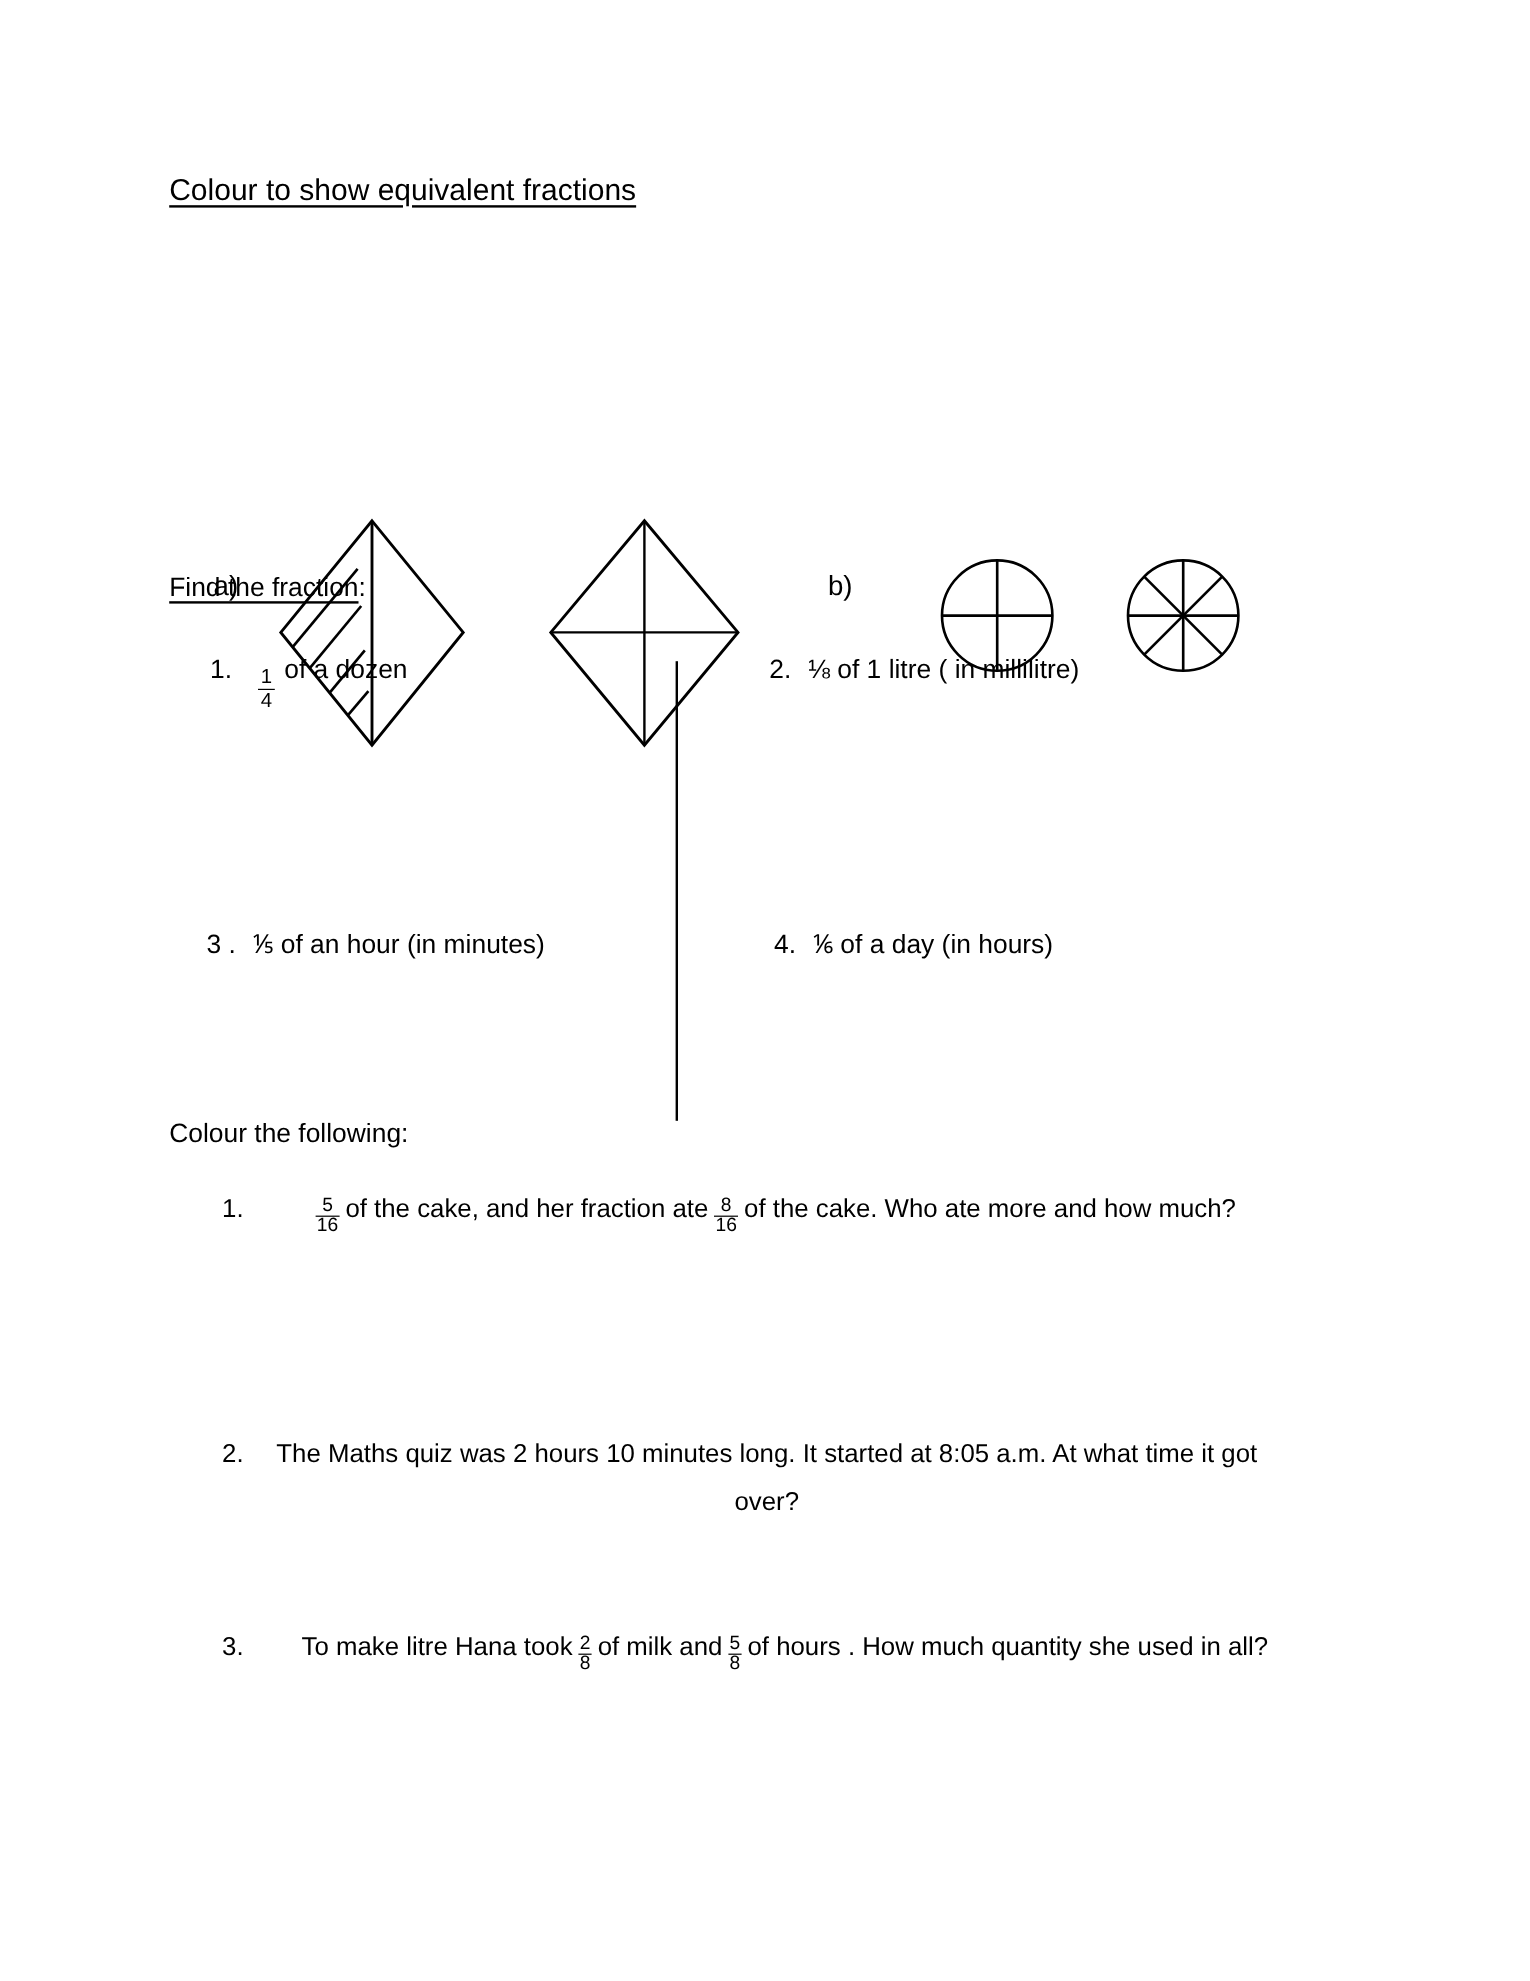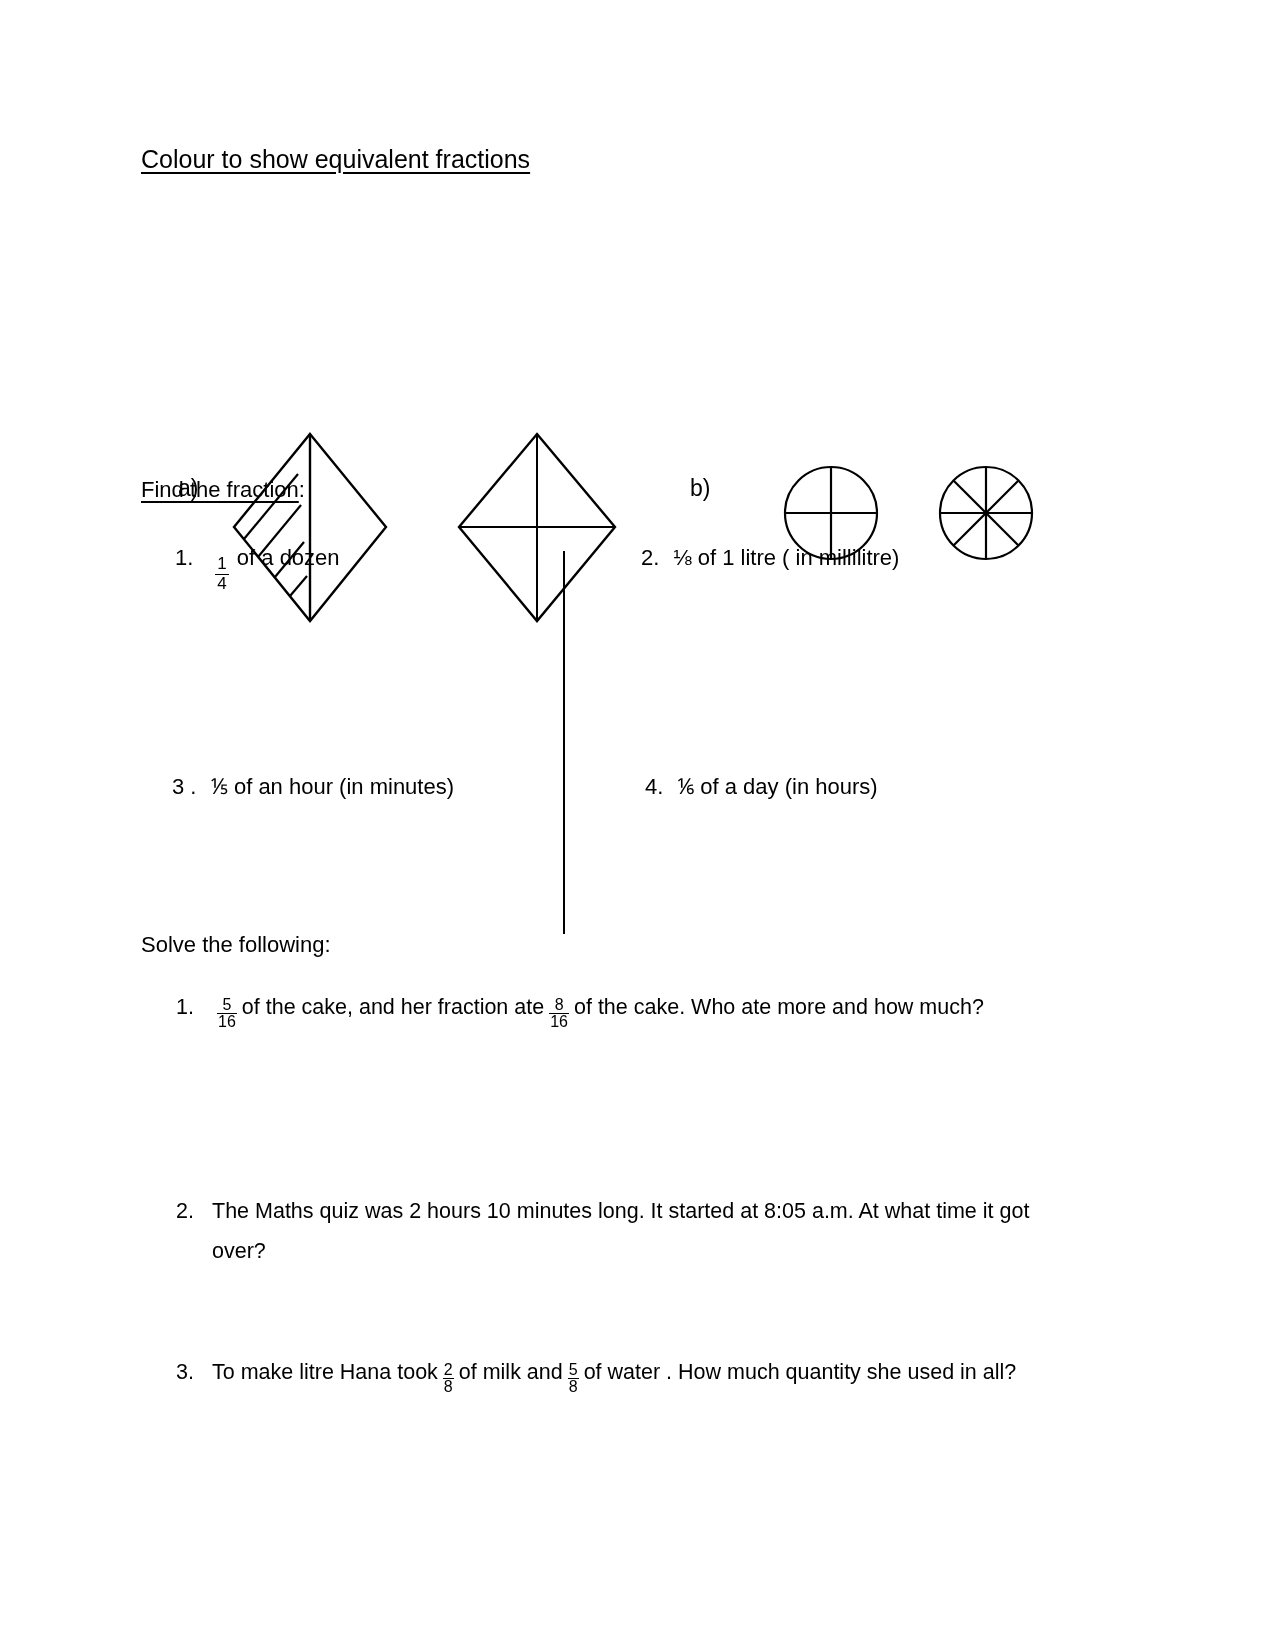--- a/index.html
+++ b/index.html
@@ -10,20 +10,21 @@
   body {
     font-family: "Liberation Sans", sans-serif;
     color: #000000;
   }
   #page {
     position: relative;
     width: 1275px;
     height: 1651px;
     background: #ffffff;
     overflow: hidden;
+    text-align: center;
   }
 
   
   .worksheet-title {
     position: absolute;
     left: 141px;
     top: 144px;
     font-size: 25px;
     line-height: 1.2;
   }
@@ -234,21 +235,21 @@
   </div>
 
   <div class="fraction-item fi-4">
     <span class="item-number">4.</span>
     <span class="vulgar">⅙</span>
     <span class="item-text">of  a day  (in hours)</span>
   </div>
 
   <div class="divider"></div>
 
-  <div class="section-heading heading-solve">Solve the following:</div>
+  <div class="section-heading heading-solve">Colour the following:</div>
 
   <div class="problem p-1">
     <span class="pnum">1.</span>
     <span class="pbody"><span class="inline-frac">
           <span class="num">5</span>
           <span class="den">16</span>
         </span><span>of the cake, and her fraction ate</span><span class="inline-frac">
           <span class="num">8</span>
           <span class="den">16</span>
         </span><span>of the cake. Who ate more and how much?</span></span>
@@ -260,16 +261,16 @@
   </div>
 
   <div class="problem p-3">
     <span class="pnum">3.</span>
     <span class="pbody"><span>To make litre Hana took</span><span class="inline-frac">
           <span class="num">2</span>
           <span class="den">8</span>
         </span><span>of milk  and</span><span class="inline-frac">
           <span class="num">5</span>
           <span class="den">8</span>
-        </span><span>of  water . How much quantity she used in all?</span></span>
+        </span><span>of  hours . How much quantity she used in all?</span></span>
   </div>
 
 </div>
 
 </body></html>

